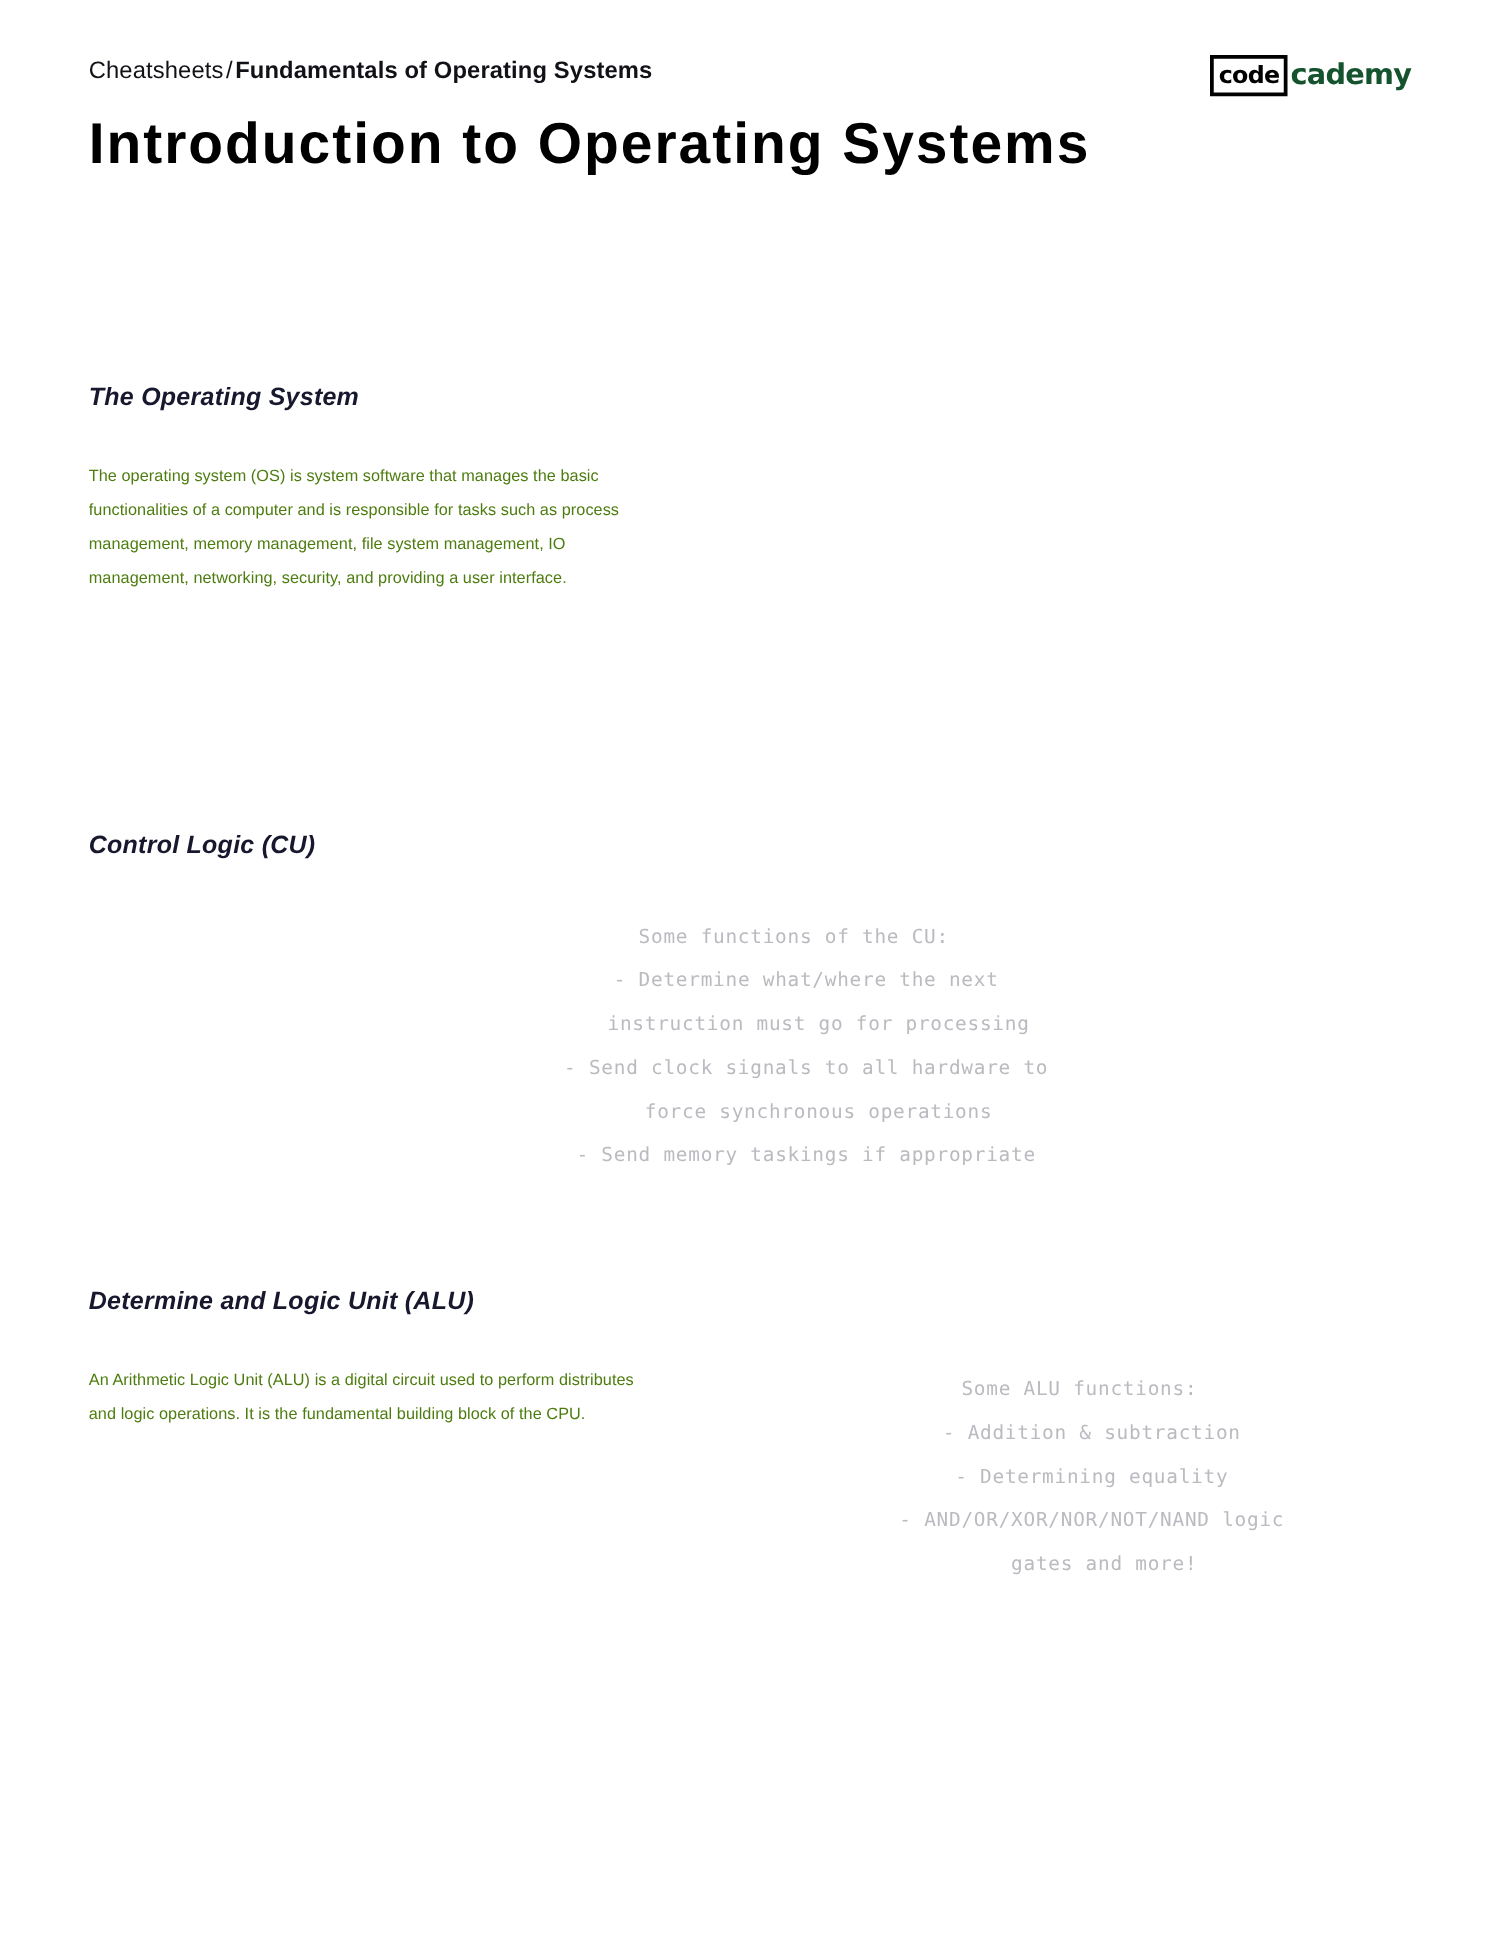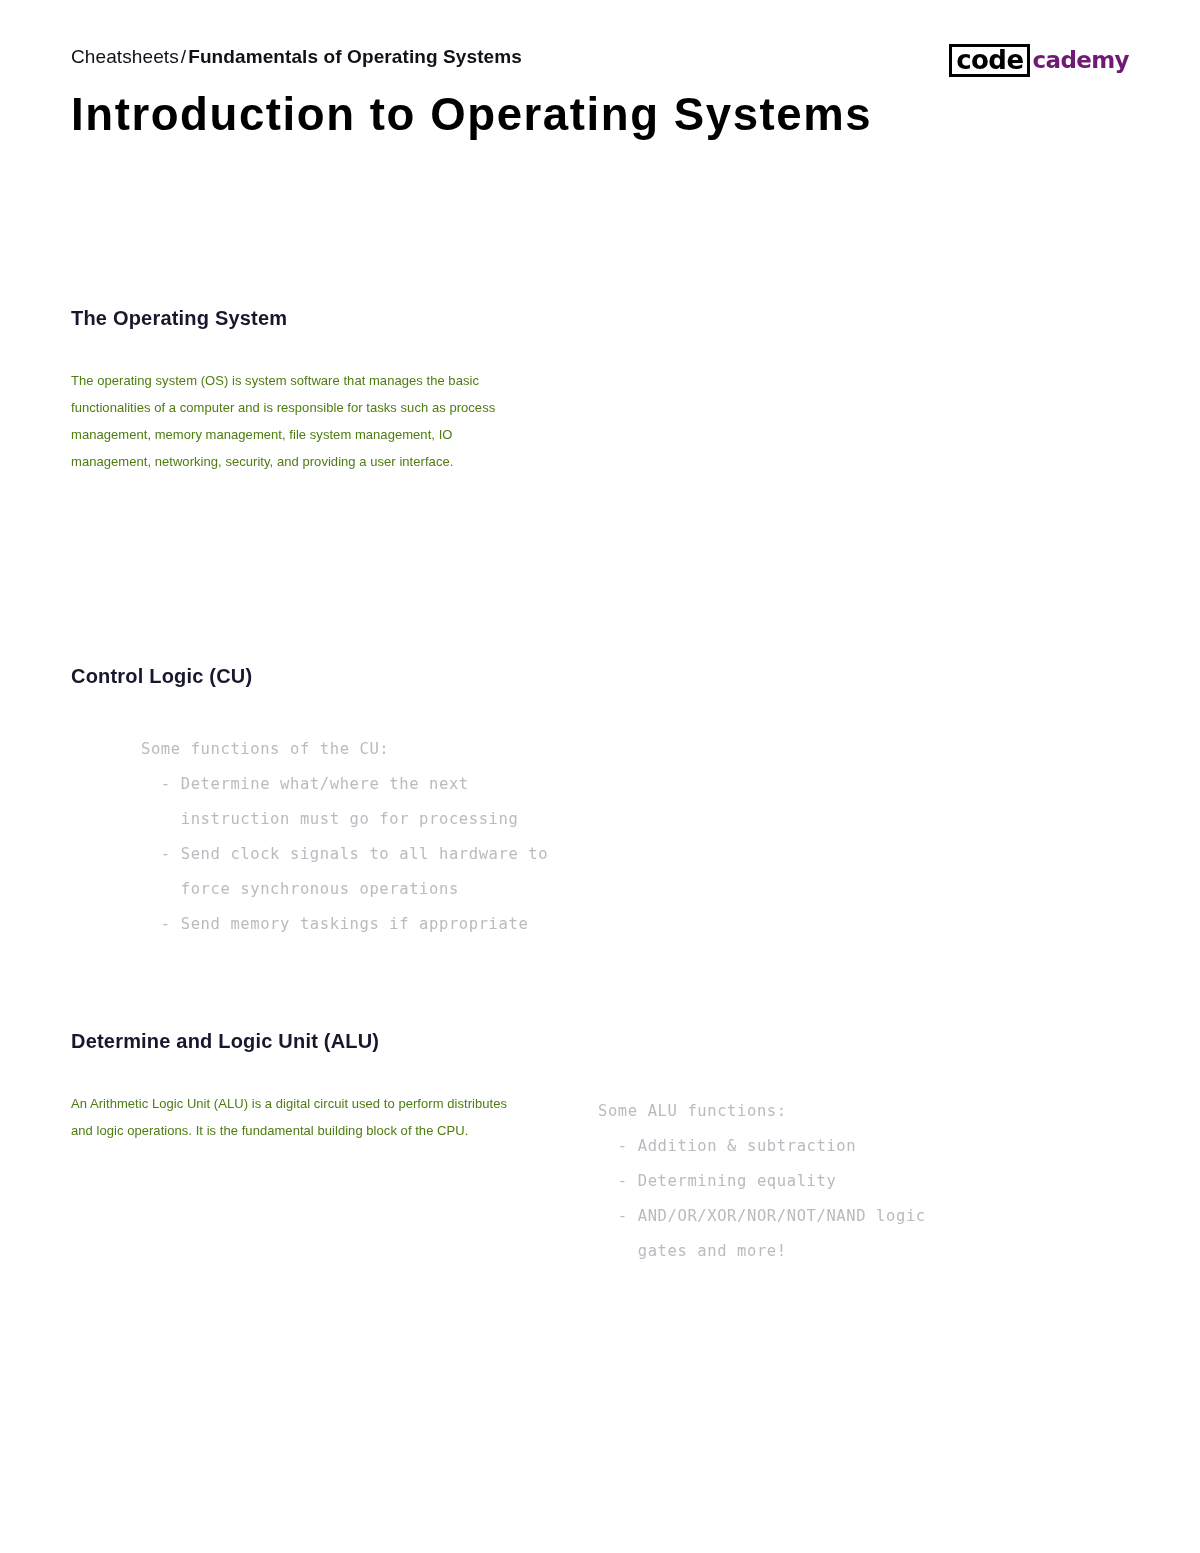--- a/index.html
+++ b/index.html
@@ -76,32 +76,32 @@
   .logo-box {
     border: 3px solid #000000;
     padding: 1px 4px 2px 4px;
     display: flex;
     align-items: center;
     height: 33px;
   }
   .logo-box span {
     font-family: "DejaVu Sans", sans-serif;
     font-weight: 700;
-    font-size: 26px;
+    font-size: 19px;
     line-height: 23px;
     letter-spacing: -0.6px;
     color: #000000;
   }
   .logo-tail {
     font-family: "DejaVu Sans", sans-serif;
     font-weight: 700;
     font-size: 23px;
     line-height: 23px;
     letter-spacing: -0.6px;
-    color: #701a75;
+    color: #14532d;
     margin-left: 2px;
     padding-top: 5px;
   }
 
   
   .section {
     position: absolute;
     left: 71px;
     right: 71px;
   }
@@ -118,40 +118,42 @@
     padding-left: 70px;
   }
 
   .section-heading {
     font-size: 20px;
     line-height: 26px;
     font-weight: 700;
     color: #17182e;
     letter-spacing: 0.2px;
     margin: 0 0 36px 0;
+    font-style: italic;
   }
 
   .body-text {
     font-size: 13px;
     line-height: 27px;
     color: #4d7c0f;
     font-weight: 400;
     margin: 0;
     letter-spacing: 0.05px;
   }
 
   
   .code-block {
     font-family: "DejaVu Sans Mono", "Liberation Mono", monospace;
     font-size: 15.5px;
     line-height: 35px;
     color: #babac0;
     white-space: pre;
     margin: 0;
     letter-spacing: 0.6px;
+    text-align: center;
   }
 
   
   #section-os      { top: 305px; }
   #section-cu      { top: 663px; }
   #section-alu     { top: 1028px; }
 
   .cu-code  { margin-top: 7px; }
   .alu-code { margin-top: 4px; }
 </style>

